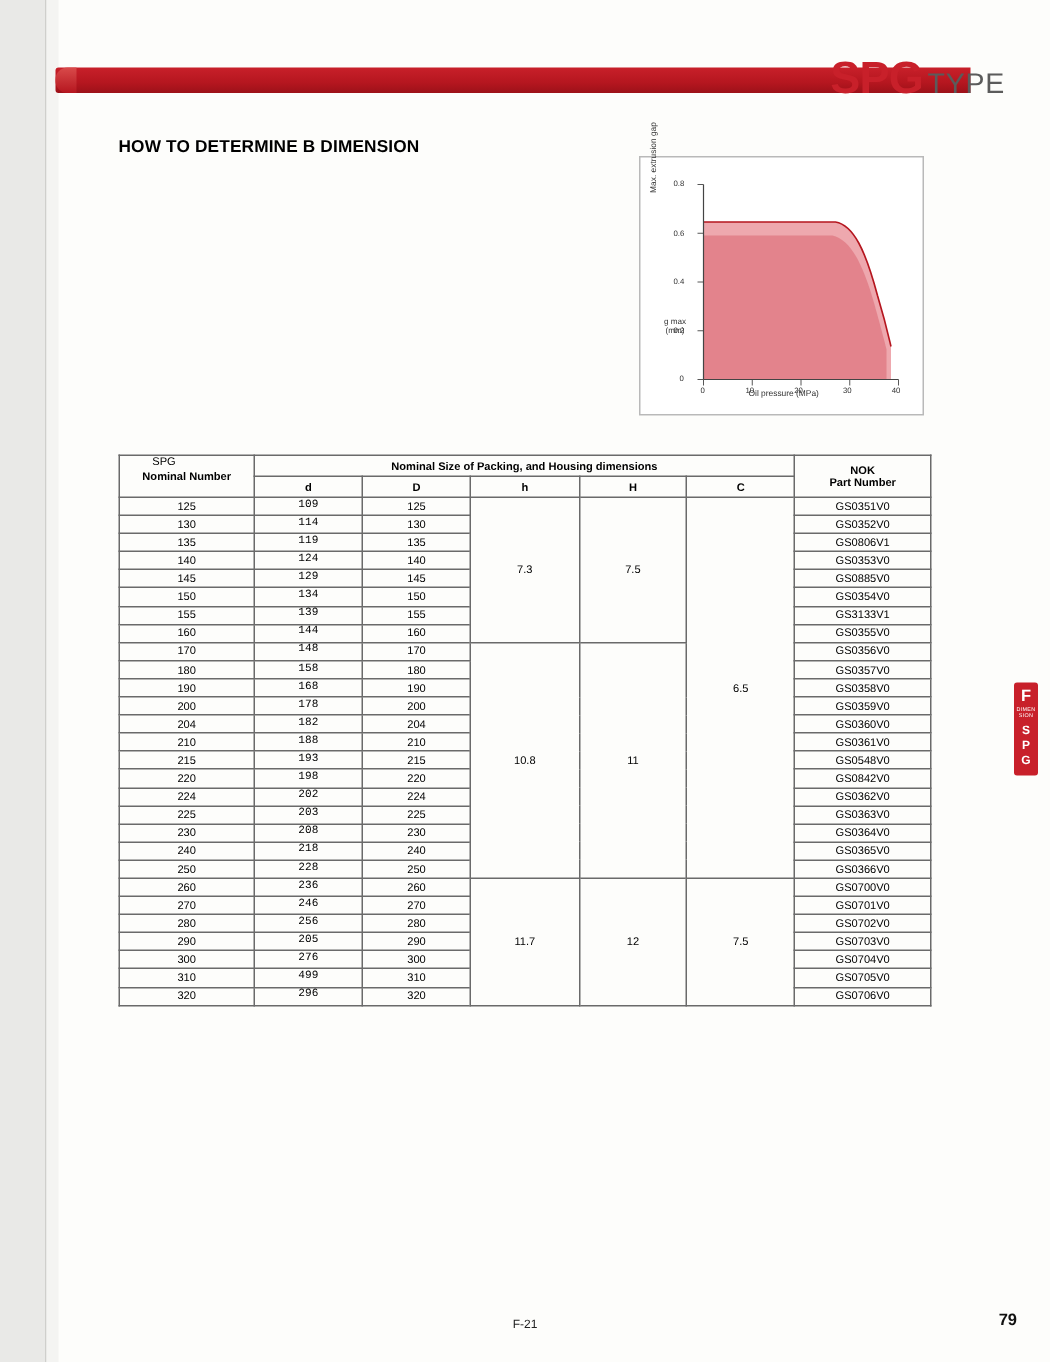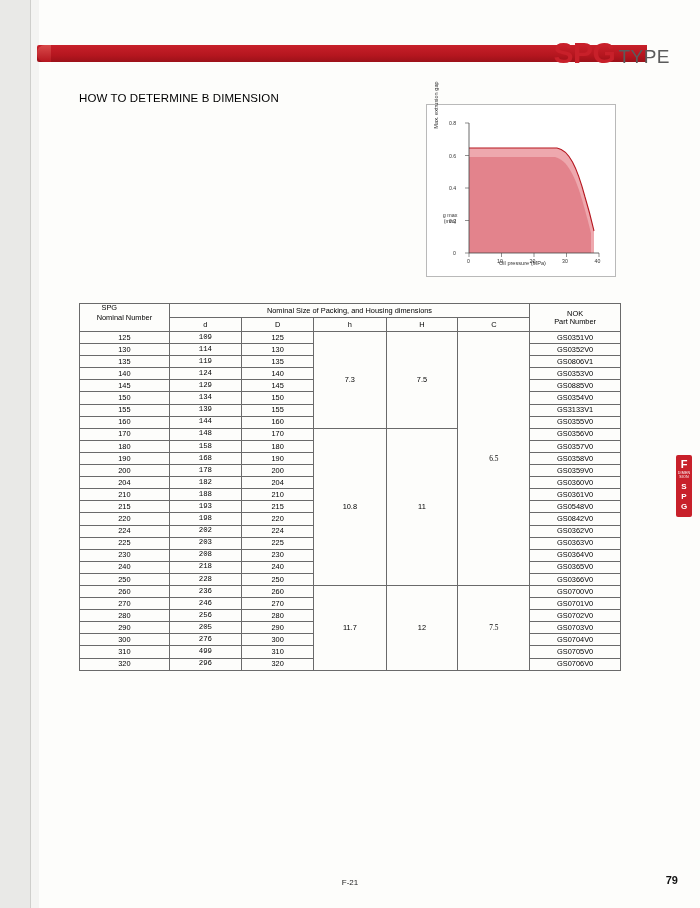--- a/index.html
+++ b/index.html
@@ -69,21 +69,21 @@
     font-weight: normal;
     color: #5b5b5b;
     letter-spacing: 0.5px;
     margin-left: 3px;
   }
   h1.section-title {
     position: absolute;
     left: 79px; top: 92px;
     margin: 0;
     font-size: 11.5px;
-    font-weight: normal;
+    font-weight: bold;
     letter-spacing: 0.1px;
   }
   .intro {
     position: absolute;
     left: 79px; top: 110px;
     width: 335px;
     font-size: 7.6px;
     line-height: 1.45;
     color: #1a1a1a;
   }
@@ -144,30 +144,31 @@
     padding: 0;
     text-align: center;
     vertical-align: middle;
     height: 11.1px;
     line-height: 1.05;
     font-weight: normal;
   }
   table.dim thead th {
     font-size: 7.4px;
     height: 13px;
+    font-weight: bold;
   }
   table.dim thead th.tall {
     height: 26px;
   }
   td.nom { width: 96px; }
   td.d   { width: 78px; font-family: Liberation Mono, monospace; }
   td.D   { width: 78px; }
   td.h   { width: 78px; }
   td.H   { width: 78px; }
-  td.C   { width: 78px; font-family: Liberation Serif, serif; }
+  td.C   { width: 78px; }
   td.pn  { width: 96px; }
   .nom-prefix {
     position: absolute;
     left: 22px;
     top: 0;
   }
   
   .side-tab {
     position: absolute;
     right: 8px; top: 455px;

